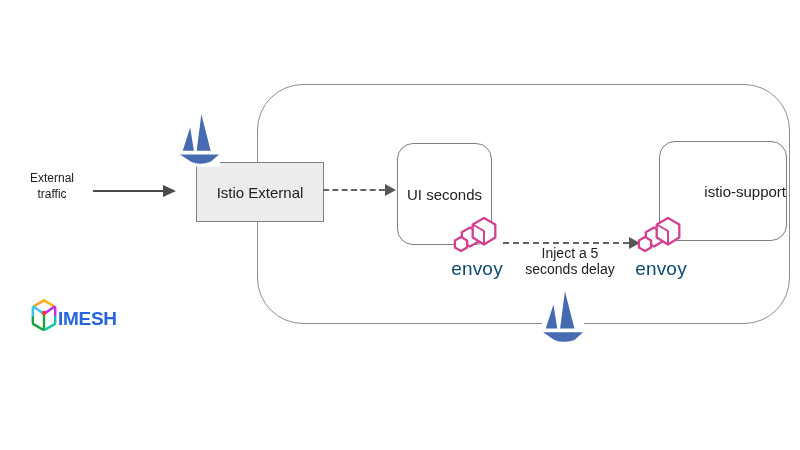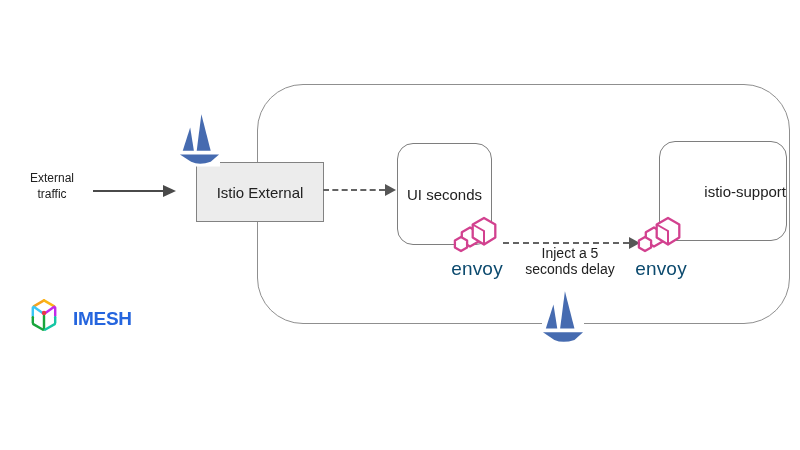--- a/index.html
+++ b/index.html
@@ -42,21 +42,21 @@
   .head-right{width:0;height:0;border-top:6px solid transparent;border-bottom:6px solid transparent;z-index:2;}
 
   
   .envoy{width:54px;z-index:3;text-align:center;}
   .envoy-word{display:block;margin-top:-1px;font-size:19px;font-weight:normal;color:#0c4a6e;letter-spacing:.2px;}
 
   .boat{z-index:3;}
 
   
   .imesh{left:30px;top:297px;display:flex;align-items:center;z-index:2;}
-  .imesh-word{margin-left:15px;font-size:19px;font-weight:bold;color:#2565de;letter-spacing:-.3px;}
+  .imesh-word{margin-left:0;font-size:19px;font-weight:bold;color:#2565de;letter-spacing:-.3px;}
 </style>
 </head>
 <body>
 
 <div class="canvas">
 
   <div class="abs mesh-boundary"></div>
 
   <div class="abs external-label preline">External
 traffic</div>

